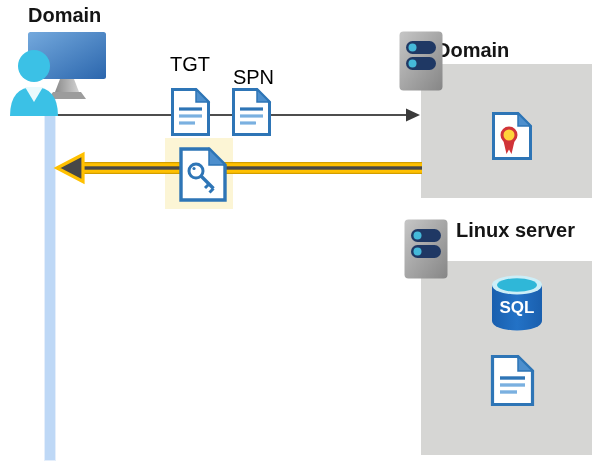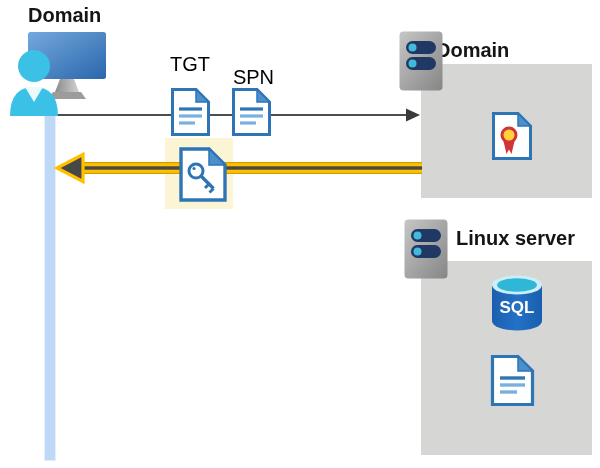--- a/index.html
+++ b/index.html
@@ -128,21 +128,21 @@
           <stop offset="1" stop-color="#868686"></stop>
       </linearGradient>
     </defs>
     <rect x="1.5" y="1.5" width="43" height="59" rx="4" fill="url(#gsrv2)"></rect>
     <rect x="8" y="11" width="30" height="13" rx="6.5" fill="#1f3864"></rect>
     <circle cx="14.5" cy="17.5" r="4" fill="#45b9d9"></circle>
     <rect x="8" y="27" width="30" height="13" rx="6.5" fill="#1f3864"></rect>
     <circle cx="14.5" cy="33.5" r="4" fill="#45b9d9"></circle>
   </svg>
 
-  <div class="abs title" style="left:456px;top:227px;white-space:nowrap;text-align:right;">Linux server</div>
+  <div class="abs title" style="left:456px;top:219px;white-space:nowrap;text-align:right;">Linux server</div>
 
   <div class="abs graybox" style="left:421px;top:261px;width:171px;height:194px;z-index:1;"></div>
 
   <svg class="abs" style="left:489px;top:275px;z-index:2;" width="56" height="58" viewBox="0 0 56 58">
     <defs>
       <linearGradient id="gsql" x1="0" y1="0" x2="1" y2="0">
         <stop offset="0" stop-color="#1a5fae"></stop>
           <stop offset="0.5" stop-color="#2372c6"></stop>
           <stop offset="1" stop-color="#1a5fae"></stop>
       </linearGradient>

